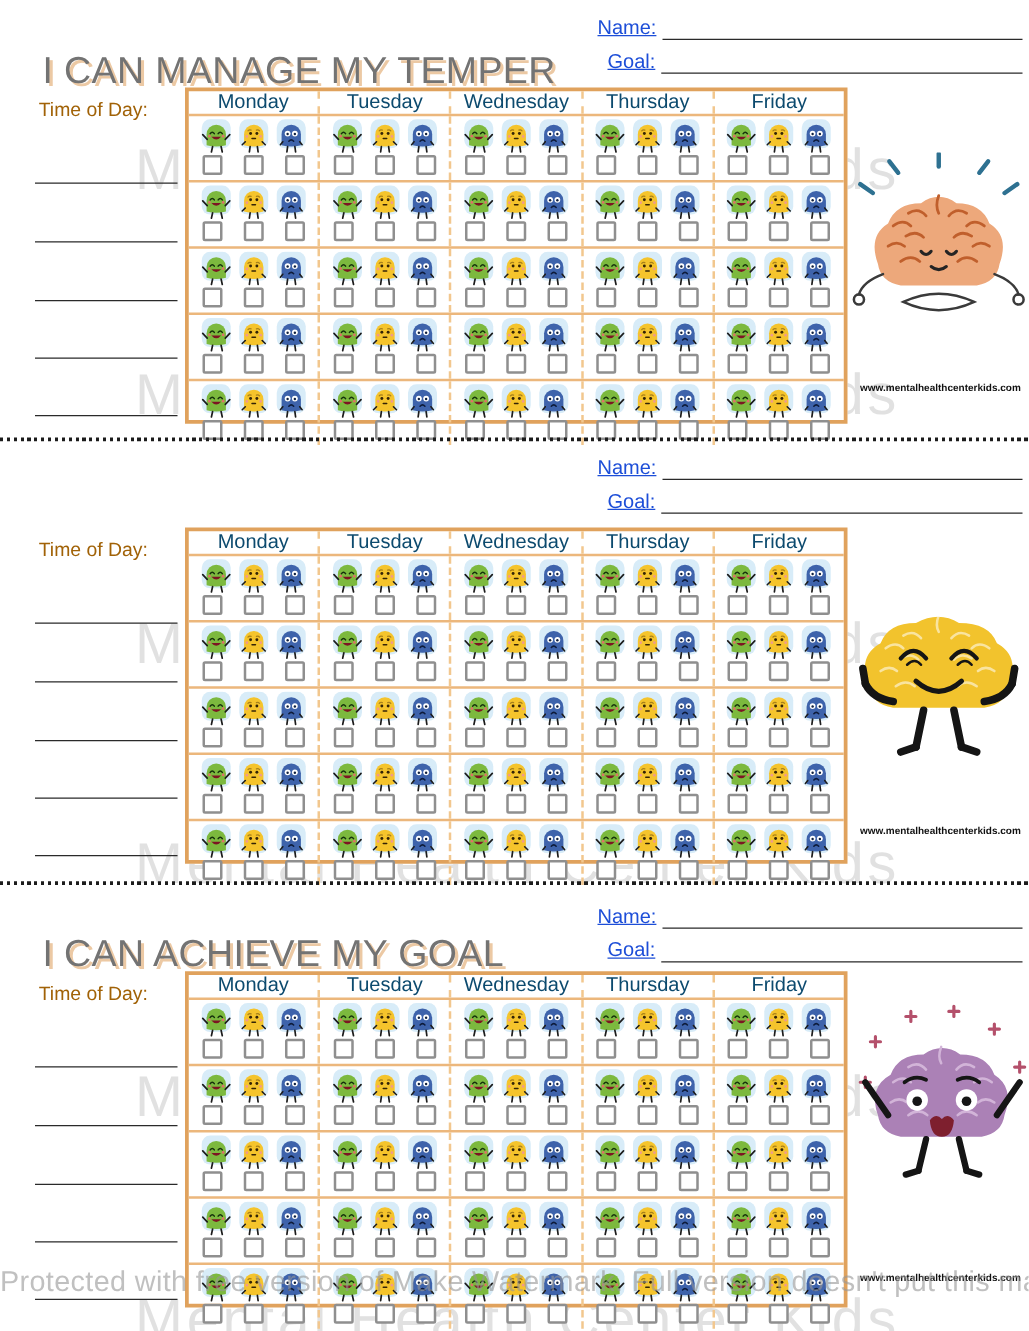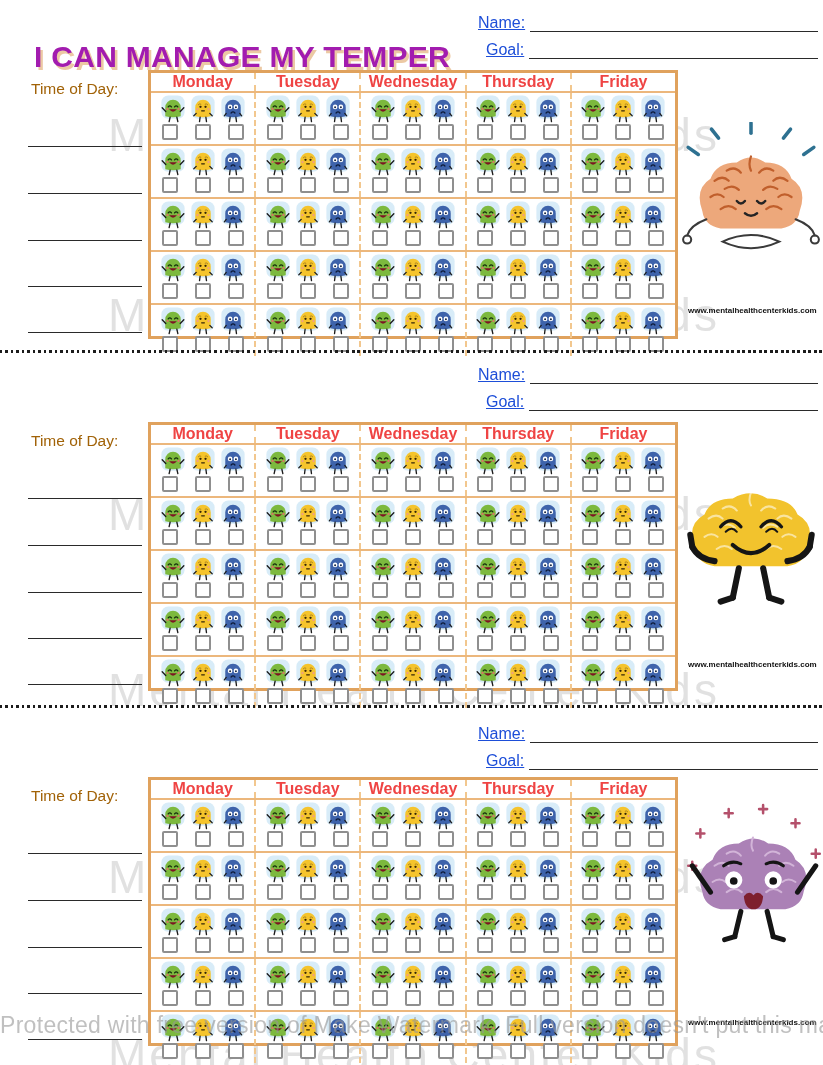--- a/index.html
+++ b/index.html
@@ -1,30 +1,30 @@
 <!DOCTYPE html>
 <html><head>
 <meta charset="utf-8">
 <style>
   html,body{margin:0;padding:0;background:#fff;}
   .page{position:relative;width:823px;height:1065px;background:#fff;overflow:hidden;
         font-family:"Liberation Sans",sans-serif;}
   .section{position:absolute;left:0;width:823px;}
-  .title{position:absolute;left:34px;top:20px;font-size:30px;font-weight:bold;color:#a21caf;
+  .title{position:absolute;left:34px;top:20px;font-size:30px;font-weight:normal;color:#737373;
          letter-spacing:0.3px;text-shadow:2.5px 2.5px 0 #ecc9a4;white-space:nowrap;}
   .field{position:absolute;display:flex;align-items:flex-end;width:340px;}
   .field-label{font-size:16px;color:#1d4ed8;margin-right:5px;white-space:nowrap;text-decoration:underline;}
   .field-line{flex:1;border-bottom:1.7px solid #2a2a2a;height:14px;}
   .tod-label{position:absolute;left:31px;top:80px;font-size:15.5px;color:#a16207;}
   .blank-line{position:absolute;left:28px;width:114px;border-bottom:1.8px solid #2a2a2a;height:0;}
   .grid{position:absolute;left:148px;top:70px;width:524px;height:263px;border:3px solid #e0a25d;
         background:#fff;display:flex;flex-direction:column;box-sizing:content-box;}
   .grid-header{display:flex;height:30px;border-bottom:2px solid #ecb77c;}
-  .day-cell{flex:1;display:flex;align-items:center;justify-content:center;font-weight:bold;
-            font-size:16px;color:#ef4444;}
+  .day-cell{flex:1;display:flex;align-items:center;justify-content:center;font-weight:normal;
+            font-size:16px;color:#0c4a6e;}
   .grid-header .day-cell:not(:last-child){border-right:2px dashed #f2c78e;}
   .grid-body{flex:1;display:flex;flex-direction:column;}
   .grid-row{flex:1;display:flex;border-bottom:2px solid #ecb77c;}
   .grid-row:last-child{border-bottom:none;}
   .grid-cell{flex:1;display:flex;flex-direction:column;align-items:center;
              justify-content:space-between;padding:2px 0 4px;}
   .grid-cell:not(:last-child){border-right:2px dashed #f2c78e;}
   .monsters{display:flex;gap:4px;}
   .monster{width:26px;height:29px;display:block;}
   .boxes{display:flex;gap:17px;}
@@ -2298,20 +2298,21 @@
         <path d="M86 103 L92 132"></path>
           <path d="M92 132 L104 136"></path>
       </g>
     </svg>
     <div class="site-link" style="left:688px;top:308px">www.mentalhealthcenterkids.com</div>
   </section>
 
   <div class="section-divider" style="top:705px"></div>
 
   <section class="section" style="top:707px;height:358px">
+    <h1 class="title">I CAN ACHIEVE MY GOAL</h1>
     <div class="field" style="left:478px;top:18px">
       <span class="field-label">Name:</span>
       <span class="field-line"></span>
     </div>
     <div class="field" style="left:486px;top:45px;width:332px">
       <span class="field-label">Goal:</span>
       <span class="field-line"></span>
     </div>
     <div class="tod-label">Time of Day:</div>
     <div class="blank-line" style="top:146px"></div>

